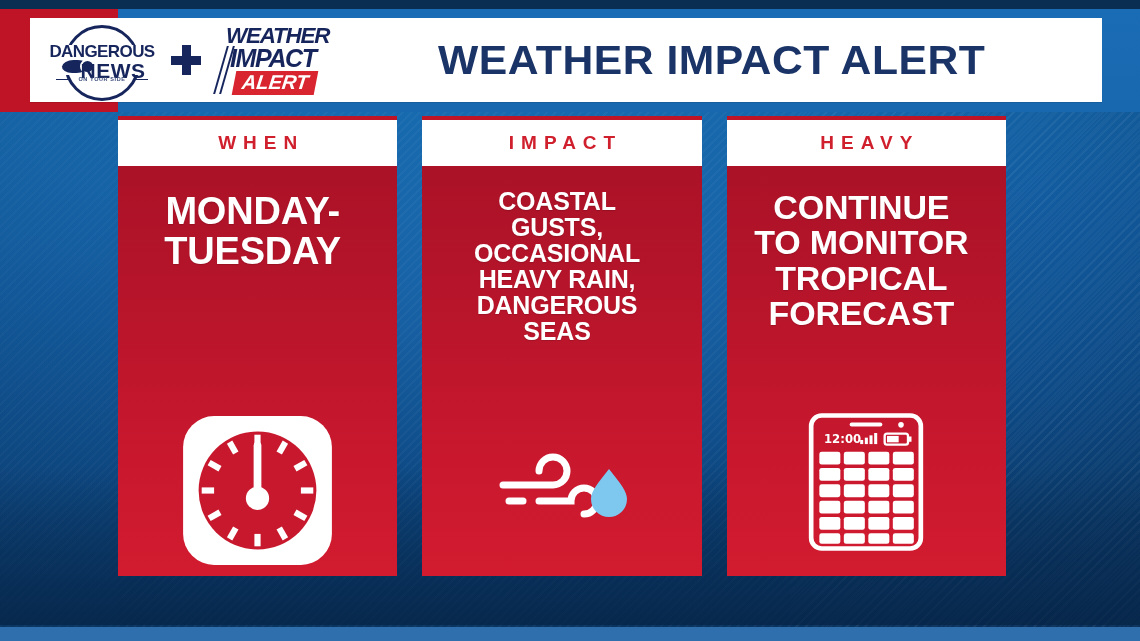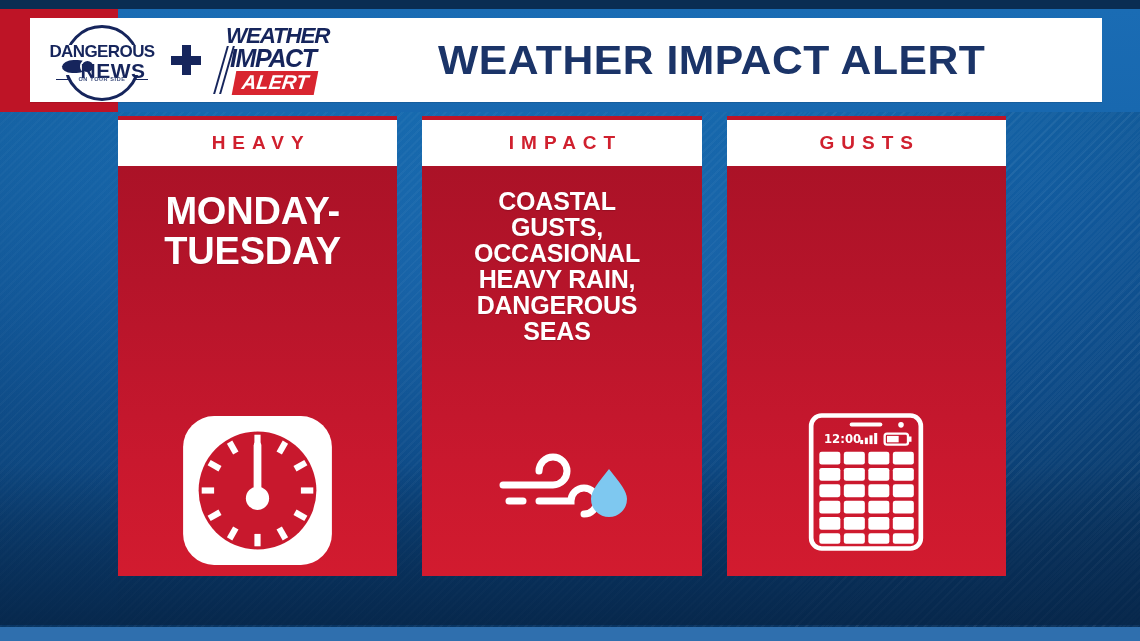--- a/index.html
+++ b/index.html
@@ -384,21 +384,21 @@
 
     </div>
 
     <div class="header-title">WEATHER IMPACT ALERT</div>
   </div>
 
   <div class="cols">
 
     <div class="col">
       <div class="col-head-wrap">
-        <div class="col-head">HEAVY</div>
+        <div class="col-head">WHEN</div>
       </div>
       <div class="col-body">
         <div class="col-text when" style="white-space:pre-line">MONDAY-
 TUESDAY</div>
         <div class="icon-slot">
           <svg width="155" height="155" viewBox="0 0 100 100">
             <rect x="2" y="2" width="96" height="96" rx="20" ry="20" fill="#ffffff"></rect>
             <circle cx="50" cy="50" r="38" fill="#c8182d"></circle>
             <g stroke="#ffffff" stroke-width="4" stroke-linecap="butt">
               <line x1="50" y1="14" x2="50" y2="22"></line>
@@ -440,23 +440,27 @@
               <path d="M52 52 H84 a13 13 0 1 1 13 13"></path>
             </g>
             <path d="M122 20 C133 34 140 42 140 50 a18 18 0 0 1 -36 0 C104 42 111 34 122 20 Z" fill="#7ec8f0"></path>
           </svg>
         </div>
       </div>
     </div>
 
     <div class="col">
       <div class="col-head-wrap">
-        <div class="col-head">GUSTS</div>
+        <div class="col-head">HEAVY</div>
       </div>
       <div class="col-body">
+        <div class="col-text need" style="white-space:pre-line">CONTINUE
+TO MONITOR
+TROPICAL
+FORECAST</div>
         <div class="icon-slot need-slot">
           <svg width="118" height="140" viewBox="0 0 100 120">
             <rect x="3" y="3" width="94" height="114" rx="9" ry="9" fill="none" stroke="#ffffff" stroke-width="4"></rect>
             <rect x="36" y="9" width="28" height="3.4" rx="1.7" fill="#ffffff"></rect>
             <circle cx="80" cy="11" r="2.4" fill="#ffffff"></circle>
 
             <text x="14" y="27" font-family="DejaVu Sans, sans-serif" font-size="10" font-weight="bold" fill="#ffffff">12:00</text>
             <g fill="#ffffff">
               <rect x="45" y="24" width="2.6" height="3.5"></rect>
               <rect x="49" y="22" width="2.6" height="5.5"></rect>

